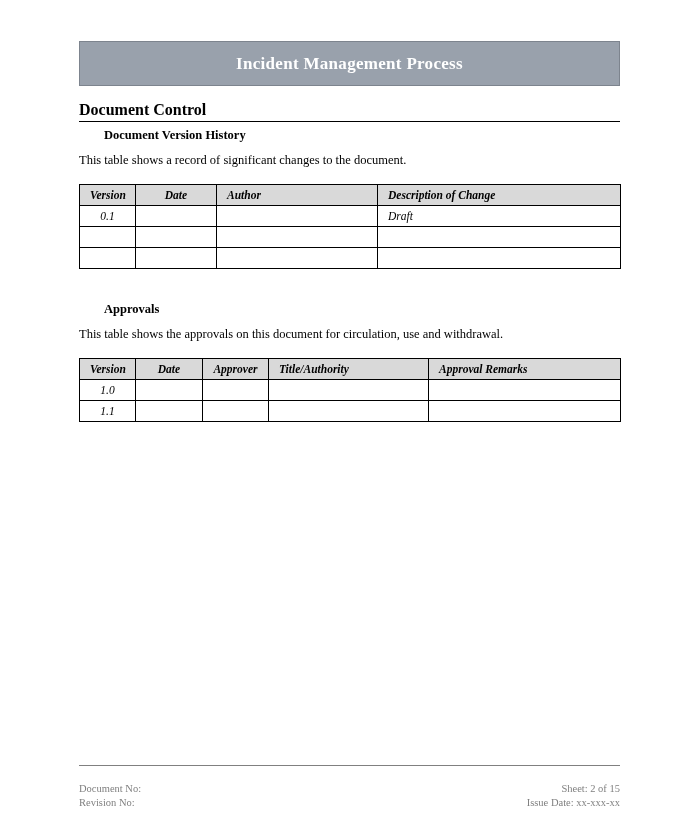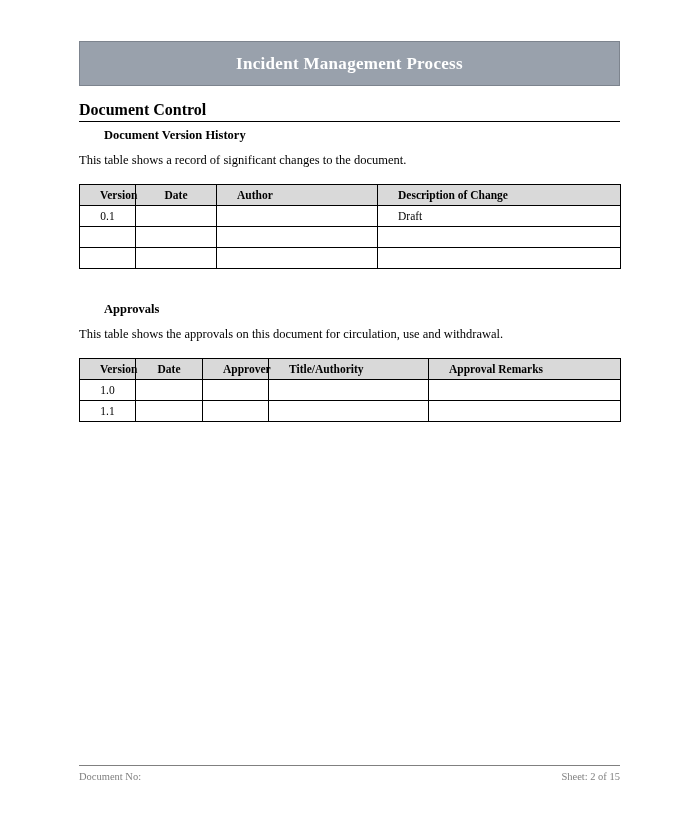--- a/index.html
+++ b/index.html
@@ -73,24 +73,25 @@
     border-collapse: collapse;
     width: 541px;
     table-layout: fixed;
     margin-top: 16px;
     font-size: 11.5px;
   }
   table.doc-table th,
   table.doc-table td {
     border: 1px solid #000000;
     height: 21px;
-    padding: 1px 20px;
+    padding: 1px 10px;
     box-sizing: border-box;
     vertical-align: middle;
     font-weight: normal;
+    font-style: italic;
   }
   table.doc-table thead th {
     background: #d9d9d9;
     font-weight: bold;
     font-size: 11.5px;
   }
   .c-center { text-align: center; }
   .c-left   { text-align: left; }
 
   
@@ -108,21 +109,21 @@
 
   .approvals-block { margin-top: 33px; }
 
   
   .footer {
     position: absolute;
     left: 79px;
     top: 765px;
     width: 541px;
     border-top: 1.2px solid #808080;
-    padding-top: 4px;
+    padding-top: 16px;
     color: #808080;
     font-size: 10.5px;
   }
   .footer-row {
     display: flex;
     justify-content: space-between;
     line-height: 1.35;
   }
   .footer-left  { text-align: left; }
   .footer-right { text-align: left; }
@@ -222,15 +223,19 @@
       </table>
     </div>
 
   </div>
 
   <div class="footer">
     <div class="footer-row">
       <span class="footer-left">Document No:</span>
       <span class="footer-right">Sheet: 2 of 15</span>
     </div>
+    <div class="footer-row">
+      <span class="footer-left">Revision No:</span>
+      <span class="footer-right">Issue Date: xx-xxx-xx</span>
+    </div>
   </div>
 
 </div>
 
 </body></html>

